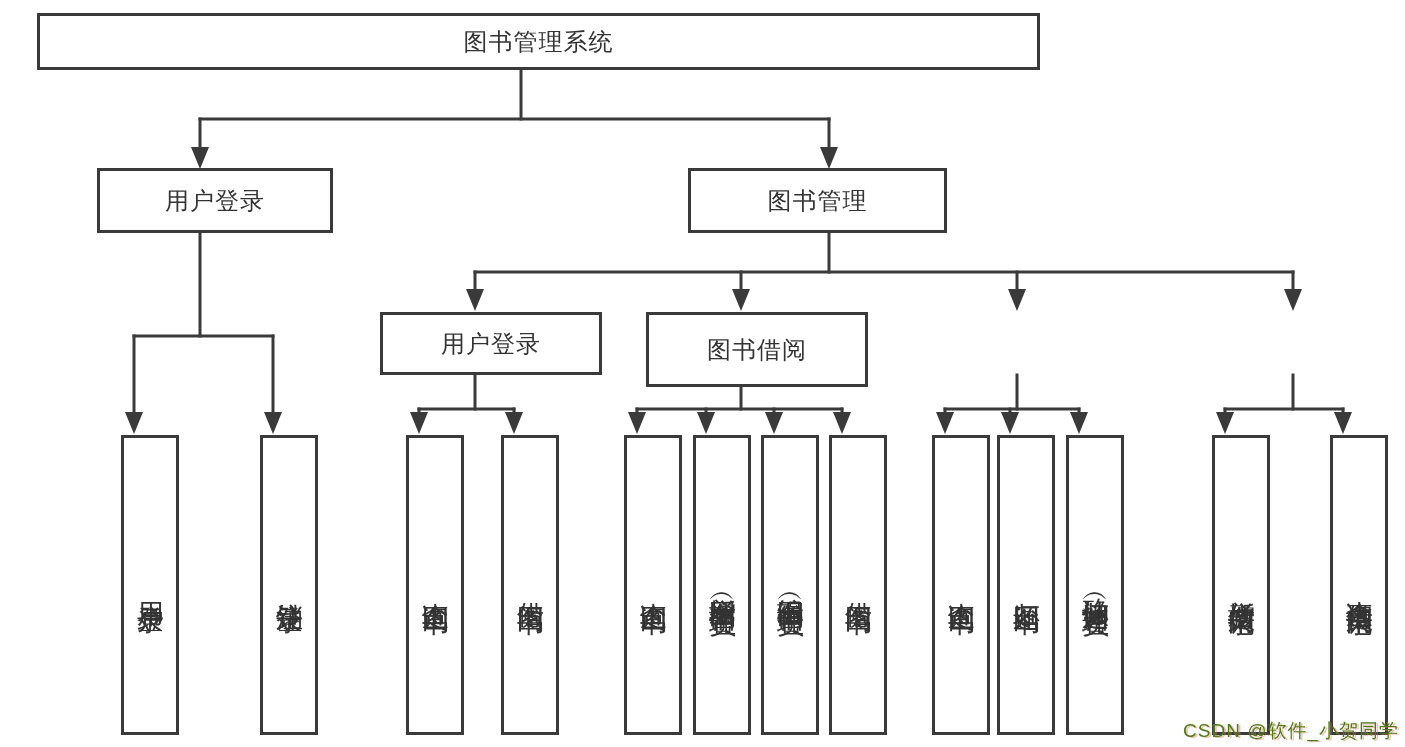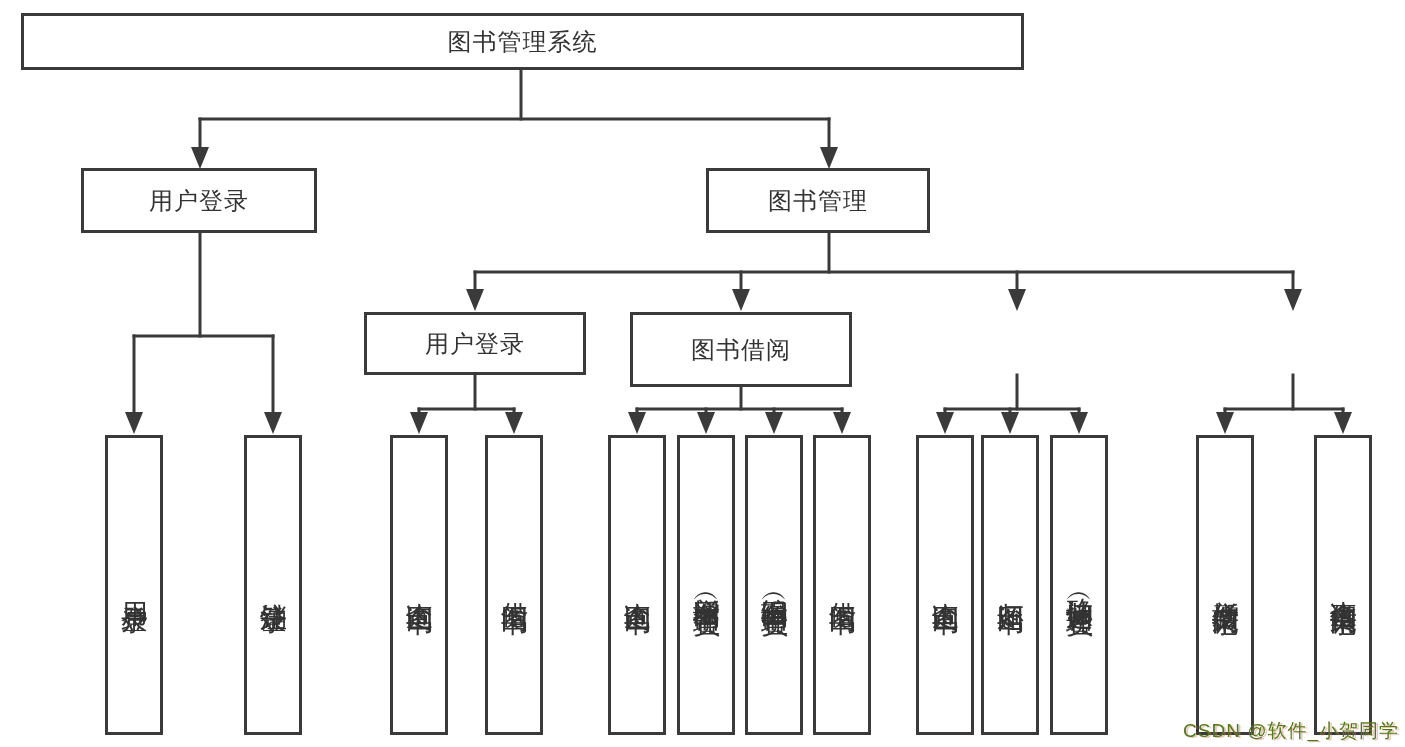--- a/index.html
+++ b/index.html
@@ -4,21 +4,21 @@
 <style>
   html,body{margin:0;padding:0;background:#fff;}
   .stage{
     position:relative;width:1405px;height:747px;background:#ffffff;
     font-family:"Liberation Sans","DejaVu Sans",sans-serif;overflow:hidden;
   }
   .connector-layer{position:absolute;left:0;top:0;z-index:1;}
   .box{
     position:absolute;box-sizing:border-box;background:#ffffff;
     border:3px solid #3a3a3a;display:flex;align-items:center;justify-content:center;
-    color:#333333;z-index:2;text-align:center;
+    color:#333333;z-index:2;text-align:center;margin-left:16px;
   }
   .hbox{font-size:24px;letter-spacing:1px;}
   .hbox-top{font-size:24px;letter-spacing:1px;}
   .vbox{top:435px;width:58px;height:300px;}
   .vtext{
     writing-mode:vertical-rl;text-orientation:mixed;
     font-size:27px;line-height:1;letter-spacing:2px;
   }
   .watermark{
     position:absolute;right:6px;bottom:3px;z-index:3;
@@ -98,21 +98,21 @@
     </g>
   </svg>
 
   <div class="box hbox-top" style="left:21px;top:13px;width:1003px;height:57px">
     <span>图书管理系统</span>
   </div>
 
   <div class="box hbox" style="left:81px;top:168px;width:236px;height:65px">
     <span>用户登录</span>
   </div>
-  <div class="box hbox" style="left:706px;top:168px;width:224px;height:65px">
+  <div class="box hbox" style="left:672px;top:168px;width:259px;height:65px">
     <span>图书管理</span>
   </div>
 
   <div class="box hbox" style="left:364px;top:312px;width:222px;height:63px">
     <span>用户登录</span>
   </div>
   <div class="box hbox" style="left:630px;top:312px;width:222px;height:75px">
     <span>图书借阅</span>
   </div>
 

